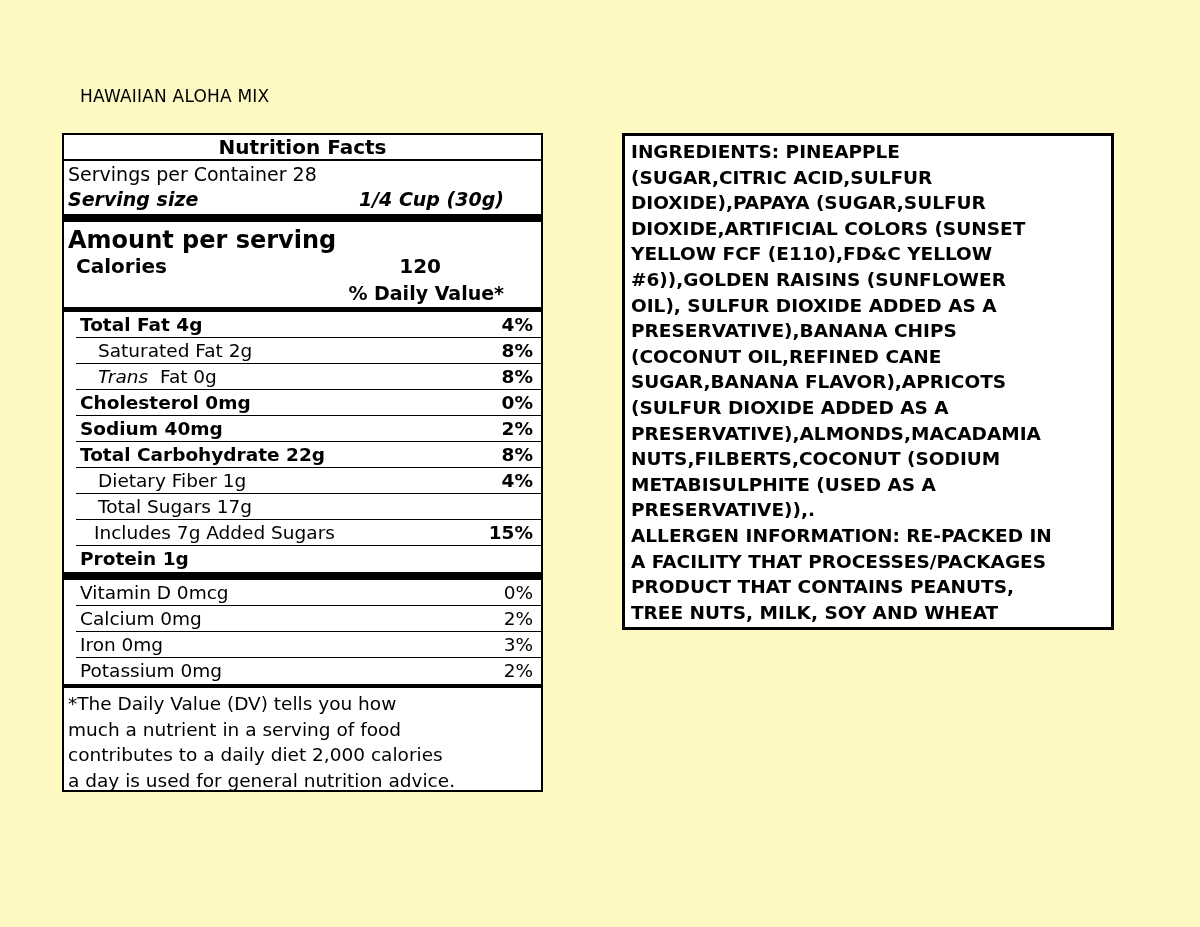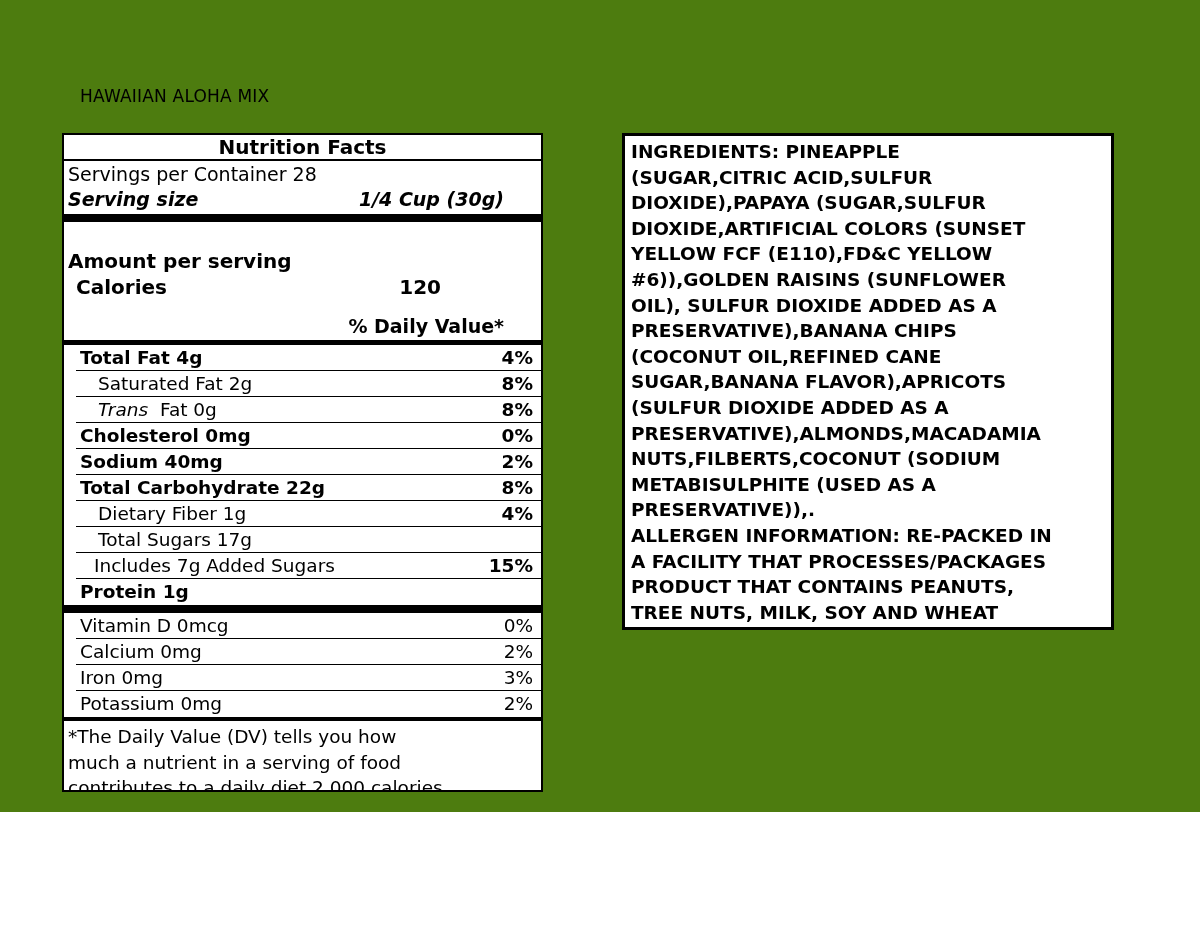--- a/index.html
+++ b/index.html
@@ -3,21 +3,21 @@
 <meta charset="utf-8">
 <style>
   * { margin: 0; padding: 0; box-sizing: border-box; }
   html, body {
     width: 1200px; height: 927px;
     background: #ffffff;
     font-family: "DejaVu Sans", "Liberation Sans", sans-serif;
     color: #000000;
     overflow: hidden;
   }
-  .page { position: relative; width: 1200px; height: 812px; background: #4d7c0f; }
+  .page { position: relative; width: 1200px; height: 927px; background: #fef9c3; }
 
   .product-title {
     position: absolute; left: 80px; top: 86px;
     font-size: 17px; font-weight: 400; letter-spacing: 0.2px;
   }
 
   
   .nfl {
     position: absolute; left: 62px; top: 133px;
     width: 481px; height: 659px;
@@ -42,32 +42,32 @@
   .serving-size-row .ss-label { padding-left: 4px; }
   .serving-size-row .ss-value { padding-right: 37px; }
 
   .bar { width: 100%; background: #000; flex: none; }
   .bar.thick { height: 8px; }
   .bar.med5 { height: 5px; }
   .bar.med4 { height: 4px; }
 
   .amount-row {
     height: 31px; padding: 8px 0 0 4px;
-    font-weight: 700; font-size: 20px; line-height: 20px; margin-top: 21px;
+    font-weight: 700; font-size: 24px; line-height: 20px;
   }
   .calories-row {
     position: relative; height: 28px; line-height: 26px;
     font-weight: 700; font-size: 20px; padding-left: 8px;
   }
   .calories-row .cal-label { padding-left: 4px; }
   .calories-row .cal-value { position: absolute; right: 100px; top: 0; }
   .dv-header-row {
     height: 26px; line-height: 24px;
     text-align: right; padding-right: 37px;
-    font-weight: 700; font-size: 19px; margin-top: 12px;
+    font-weight: 700; font-size: 19px;
   }
 
   .nrow {
     height: 26px; flex: none;
     display: flex; justify-content: space-between; align-items: center;
     font-size: 18.5px; line-height: 24px;
     border-bottom: 1px solid #000;
     margin-left: 12px;
   }
   .nrow:last-child { border-bottom: none; }

